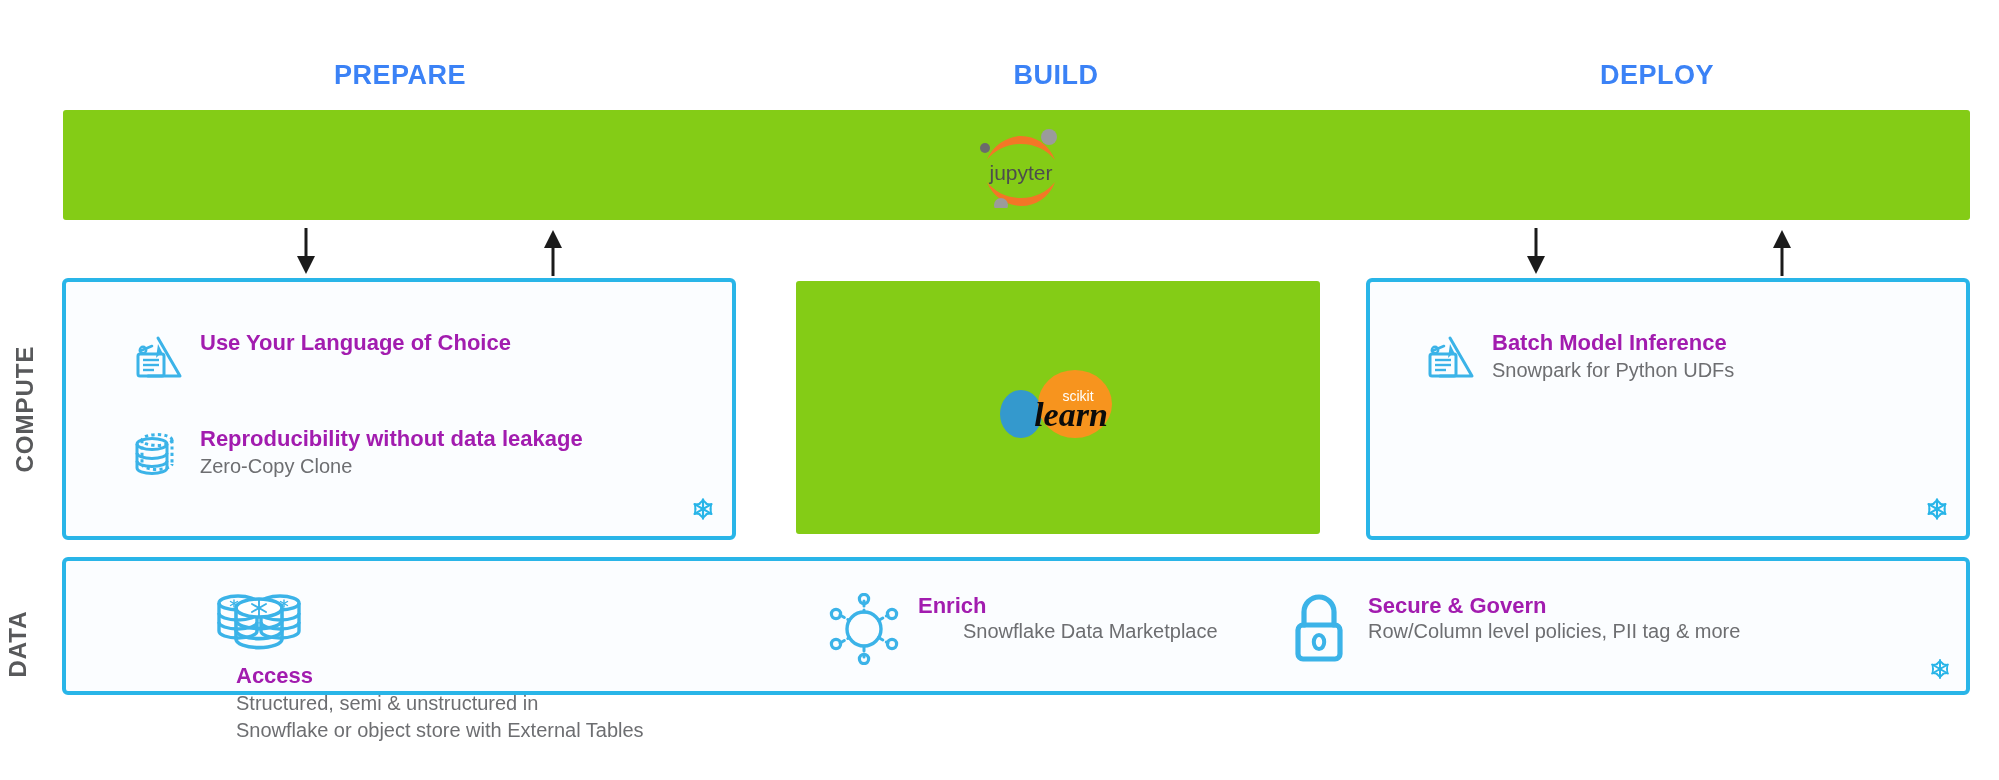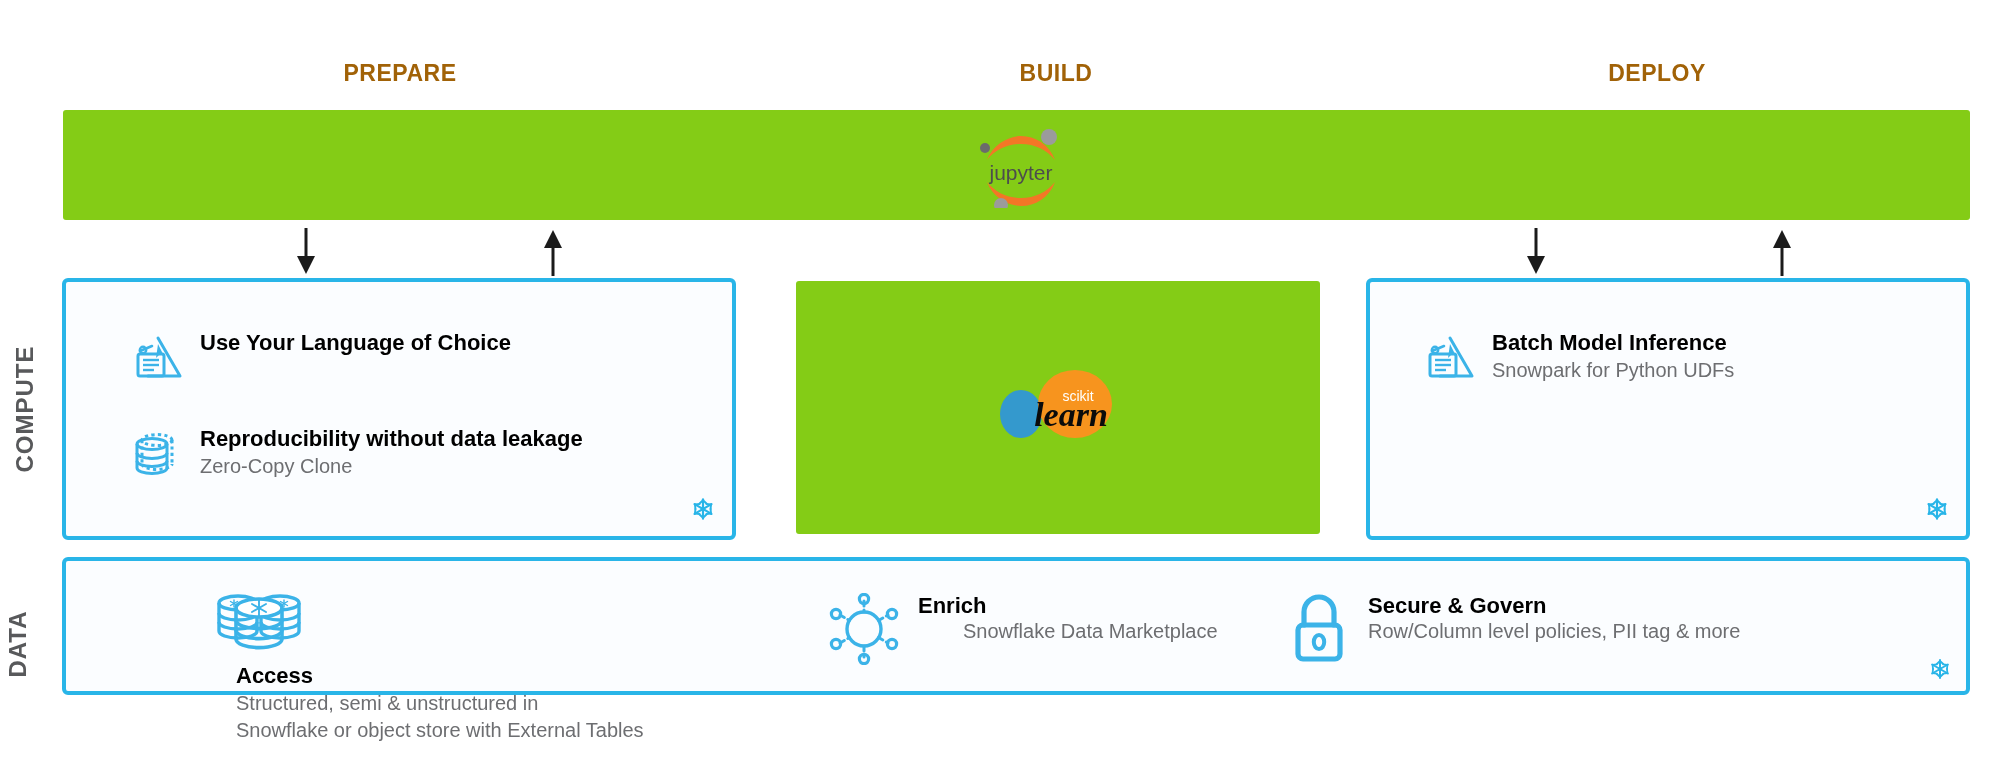--- a/index.html
+++ b/index.html
@@ -9,23 +9,23 @@
     background:#ffffff;
     font-family:"Liberation Sans", sans-serif;
     overflow:hidden;
     position:relative;
   }
   #stage{position:absolute;left:0;top:0;width:1999px;height:780px;}
 
   
   .col-header{
     position:absolute;
-    font-size:23px;
+    font-size:27px;
     font-weight:bold;
-    color:#a16207;
+    color:#3b82f6;
     letter-spacing:0.5px;
     text-align:center;
     white-space:nowrap;
     transform:translateX(-50%);
   }
 
   
   .lane-label{
     position:absolute;
     font-size:24px;
@@ -50,21 +50,21 @@
     border:4px solid #29b5e8;
     border-radius:6px;
     box-sizing:border-box;
   }
 
   
   .feature{position:absolute;display:flex;align-items:flex-start;}
   .feature .ficon{flex:0 0 auto;display:block;}
   .feature .ftext{margin-left:16px;}
   .ftitle{
-    font-size:22px;font-weight:bold;color:#000000;
+    font-size:22px;font-weight:bold;color:#a21caf;
     line-height:1.15;white-space:nowrap;
   }
   .fsub{
     font-size:20px;color:#6d6e71;line-height:1.28;
     margin-top:3px;white-space:nowrap;
   }
 
   
   .corner-flake{position:absolute;}
 

